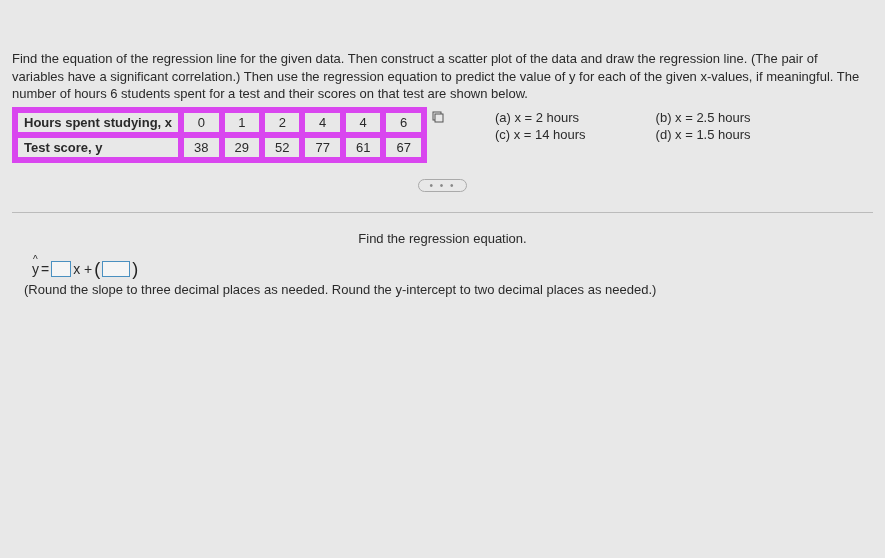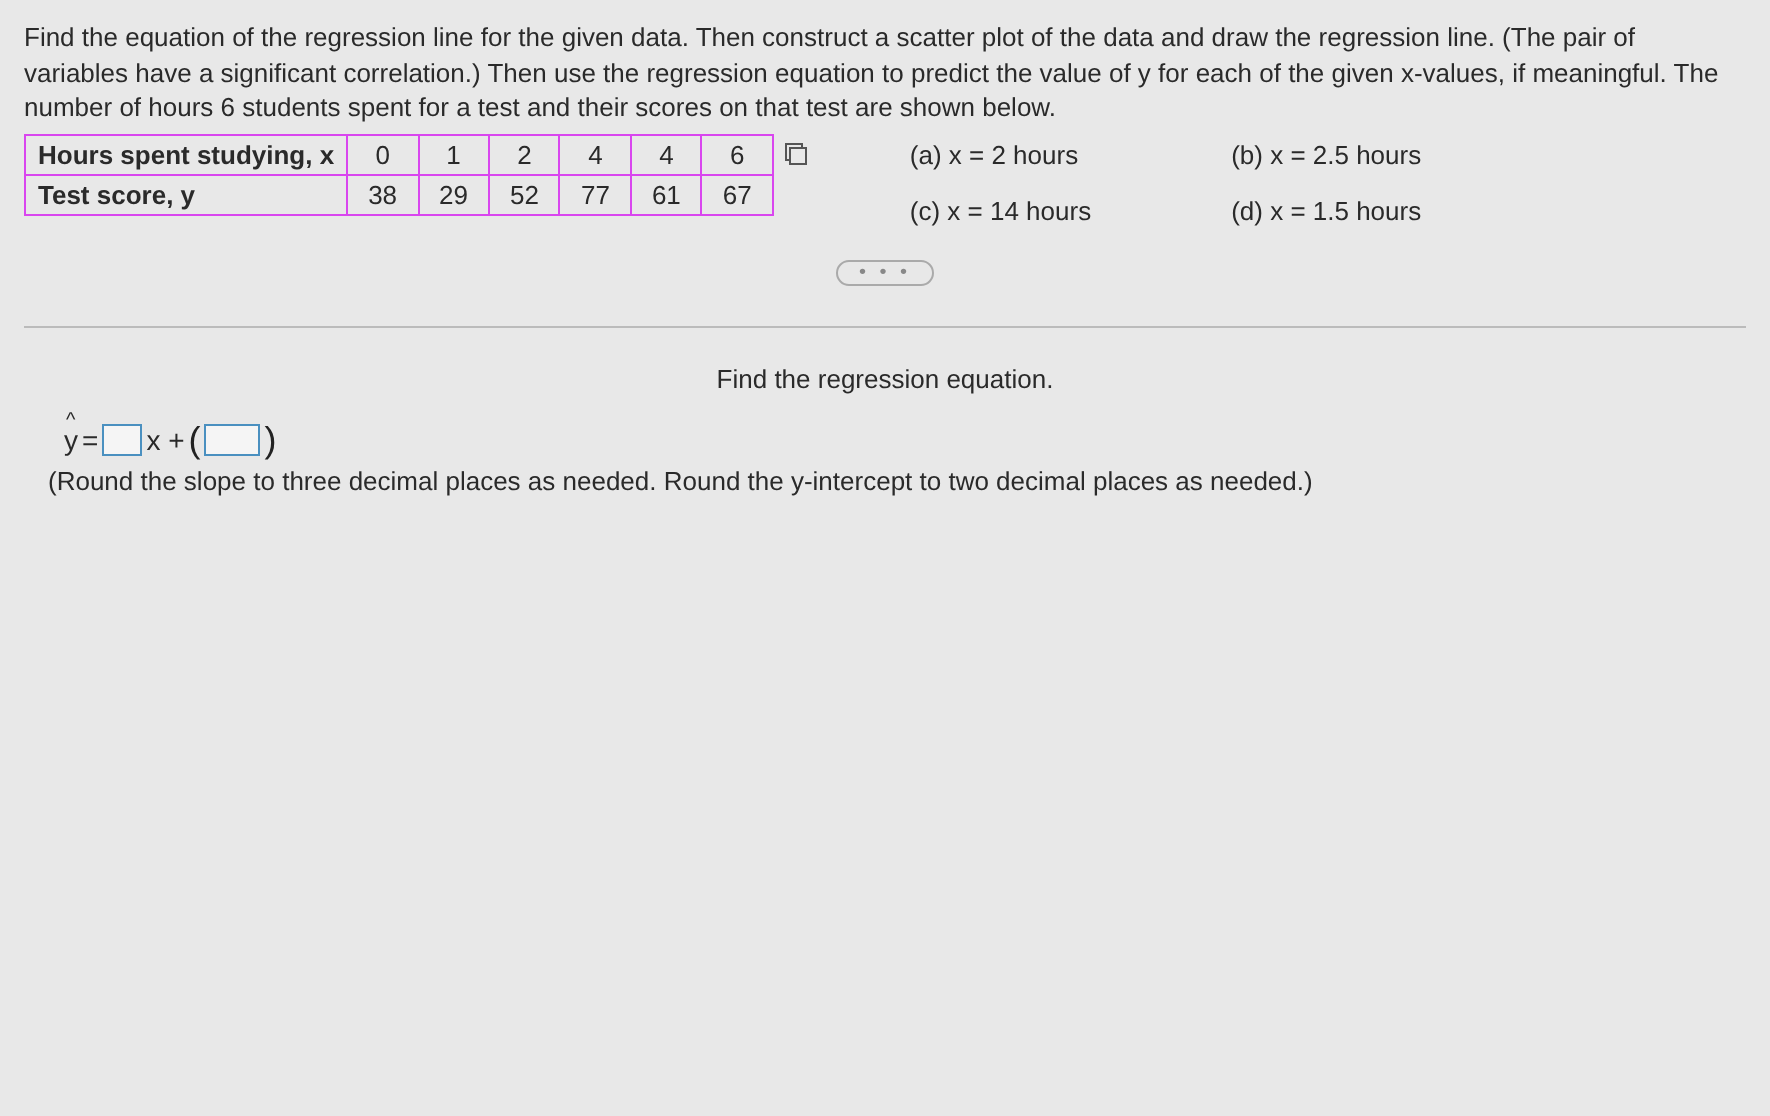--- a/index.html
+++ b/index.html
@@ -9,33 +9,34 @@
       background: #e8e8e8;
       font-family: Arial, sans-serif;
       font-size: 13px;
       color: #2a2a2a;
       padding: 10px 12px;
       position: relative;
     }
     .instructions {
       line-height: 1.35;
       margin-bottom: 4px;
+      margin-top: 40px;
     }
     .data-row {
       display: flex;
       align-items: flex-start;
       gap: 0;
       margin-top: 2px;
     }
     table {
       border-collapse: collapse;
       font-size: 13px;
     }
     td {
-      border: 1px solid #d946ef;
+      border: 6px solid #d946ef;
       padding: 2px 10px;
       text-align: center;
       background: #e8e8e8;
     }
     td.label-cell {
       text-align: left;
       font-weight: bold;
       padding: 2px 6px;
       min-width: 140px;
     }
@@ -51,21 +52,21 @@
     .options {
       display: flex;
       gap: 70px;
       margin-left: 50px;
       margin-top: 3px;
       font-size: 13px;
     }
     .options-col {
       display: flex;
       flex-direction: column;
-      gap: 13px;
+      gap: 2px;
     }
     .ellipsis-row {
       text-align: center;
       margin: 14px 0 20px 0;
     }
     .ellipsis-box {
       display: inline-block;
       border: 1px solid #aaa;
       border-radius: 10px;
       padding: 0px 10px;

